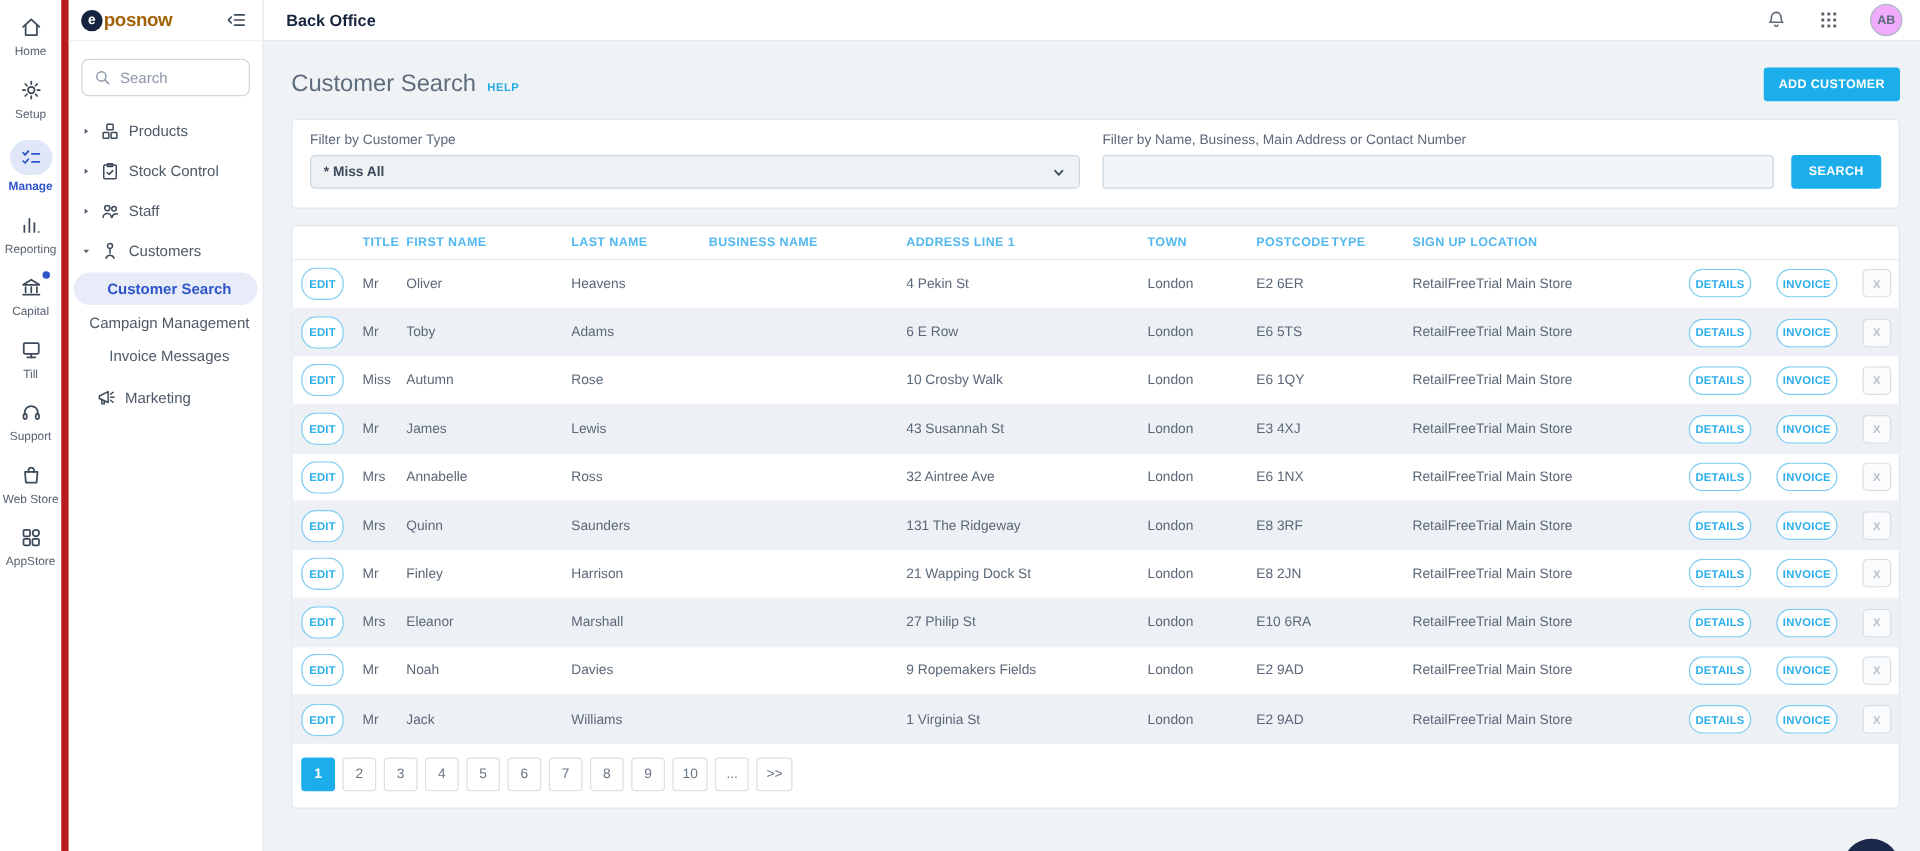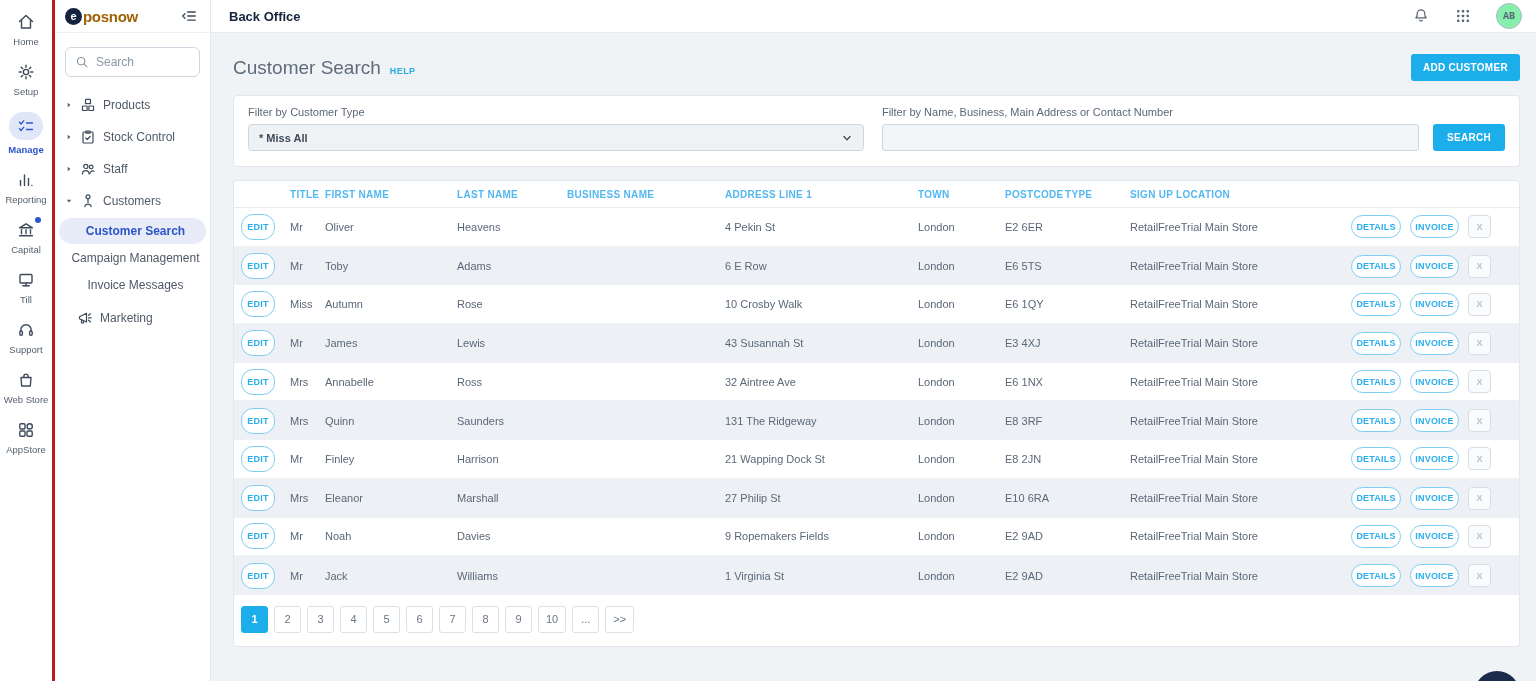--- a/index.html
+++ b/index.html
@@ -5,21 +5,21 @@
   * { margin:0; padding:0; box-sizing:border-box; }
   html,body { width:1536px; height:681px; overflow:hidden; font-family:"Liberation Sans", sans-serif; background:#eff3f6; }
   :root{
     --accent:#1caeeb; --accent-border:#7fcdf2; --accent-text:#2aaeec;
     --header-blue:#54b8f0; --navy:#15233f; --royal:#2d54c8; --royal-bg:#e7ecf8;
     --text:#5b6878; --muted:#7b8794; --row-alt:#edf1f5; --border:#e2e8ee;
     --input-bg:#eef2f5; --input-border:#ccd6de;
   }
   svg{display:block;}
   
-  .rail{ position:absolute; left:0; top:0; width:55px; height:100%; background:#fff; border-right:3px solid #b91c1c; display:flex; flex-direction:column; align-items:center; padding-top:12px; gap:15px; z-index:5;}
+  .rail{ position:absolute; left:0; top:0; width:55px; height:100%; background:#fff; border-right:6px solid #b91c1c; display:flex; flex-direction:column; align-items:center; padding-top:12px; gap:15px; z-index:5;}
   .rail-item{ width:100%; display:flex; flex-direction:column; align-items:center; gap:4px; color:#55616e; font-size:9.5px; cursor:pointer;}
   .rail-item .ric{ width:20px; height:20px; color:#3c4a59; position:relative;}
   .rail-item.active{ color:var(--royal); font-weight:bold;}
   .rail-item.active .ric{ color:var(--royal);}
   .icon-pill{ width:34px; height:28px; border-radius:14px; background:#e0e7f8; display:flex; align-items:center; justify-content:center;}
   .rail-dot{ position:absolute; right:-5px; top:-3px; width:6px; height:6px; border-radius:50%; background:#2d54c8;}
   
   .sidebar{ position:absolute; left:55px; top:0; width:156px; height:100%; background:#fff; border-right:1px solid #e4e9ef; z-index:5;}
   .sb-head{ height:33px; display:flex; align-items:center; justify-content:space-between; padding:0 12px 0 10px; border-bottom:1px solid #edf0f4;}
   .logo{ display:flex; align-items:center; gap:1px;}
@@ -35,21 +35,21 @@
   .menu-item .caret{ width:8px; height:8px; color:#55616e; flex:none;}
   .menu-item .mic{ width:16px; height:16px; color:#3c4a59; flex:none;}
   .submenu-item{ margin:1px 4px; padding:6px 6px 6px 12px; border-radius:13px; cursor:pointer; font-size:12px; color:#4e5a68;}
   .submenu-item.active{ background:var(--royal-bg); color:var(--royal); font-weight:bold;}
   .menu-item.leaf{ margin-top:4px; padding-left:22px;}
   
   .topbar{ position:absolute; left:211px; right:0; top:0; height:33px; background:#fff; border-bottom:1px solid #e6ebf0; display:flex; align-items:center; justify-content:space-between; padding:0 14px 0 18px; z-index:4;}
   .tb-title{ font-size:13px; font-weight:bold; color:#16243d;}
   .tb-right{ display:flex; align-items:center; gap:24px;}
   .tb-icon{ width:18px; height:18px; color:#5a6673; cursor:pointer;}
-  .avatar{ width:26px; height:26px; border-radius:50%; border:1px solid #aeb9c4; color:#5a6a7a; font-size:10px; font-weight:bold; display:flex; align-items:center; justify-content:center; cursor:pointer; background:#86efac;font-family:Liberation Mono, monospace;}
+  .avatar{ width:26px; height:26px; border-radius:50%; border:1px solid #aeb9c4; color:#5a6a7a; font-size:10px; font-weight:bold; display:flex; align-items:center; justify-content:center; cursor:pointer; background:#f0abfc;}
   
   .main{ position:absolute; left:211px; top:33px; right:0; bottom:0; background:#eff3f6;}
   .page-head{ display:flex; align-items:center; justify-content:space-between; padding:21px 16px 14px 22px;}
   .page-title{ font-size:19px; color:#5f6c7b; display:flex; align-items:baseline; gap:9px;}
   .help-link{ font-size:9px; font-weight:bold; color:#29abe2; letter-spacing:0.4px; cursor:pointer;}
   .btn-solid{ background:var(--accent); color:#fff; border:none; font-size:10px; font-weight:bold; letter-spacing:0.3px; padding:8px 12px; border-radius:3px; cursor:pointer; font-family:inherit;}
   
   .filter-card{ margin:0 16px 0 22px; background:#fff; border:1px solid var(--border); border-radius:4px; padding:10px 14px 15px; display:flex; gap:18px;}
   .f-col-left{ width:49%;}
   .f-col-right{ flex:1;}
@@ -64,21 +64,21 @@
   .tgrid{ display:grid; grid-template-columns:56px 35px 132px 110px 158px 193px 87px 60px 65px 1fr 168px; align-items:center;}
   .thead{ height:27px; border-bottom:1px solid #e8edf1;}
   .th{ font-size:10px; font-weight:bold; color:var(--header-blue); letter-spacing:0.3px; white-space:nowrap;}
   .trow{ height:38.7px; font-size:11px; color:#5b6878;}
   .trow.alt{ background:var(--row-alt);}
   .trow:not(.alt){ border-bottom:1px solid #f0f3f6;}
   .cell{ white-space:nowrap; overflow:hidden;}
   .edit-cell{ padding-left:7px;}
   .btn-outline{ background:#fff; border:1.5px solid var(--accent-border); color:var(--accent-text); font-size:9px; font-weight:bold; border-radius:12px; cursor:pointer; font-family:inherit; letter-spacing:0.2px;}
   .btn-edit{ width:34px; height:26px;}
-  .actions{ display:flex; gap:9px; align-items:center; justify-content:flex-start;}
+  .actions{ display:flex; gap:20px; align-items:center; justify-content:flex-start;}
   .btn-details{ width:50px; height:23px;}
   .btn-invoice{ width:49px; height:23px;}
   .btn-x{ width:23px; height:23px; border:1px solid #d7dee4; color:#b9c2cb; background:#fafbfc; font-size:9px; font-weight:bold; border-radius:4px; cursor:pointer; font-family:inherit;}
   
   .pagination{ display:flex; gap:6px; padding:11px 7px 13px;}
   .page-btn{ min-width:27px; height:27px; padding:0 7px; background:#fff; border:1px solid #d9e1e7; border-radius:3px; font-size:11px; color:#6b7683; cursor:pointer; font-family:inherit;}
   .page-btn.active{ background:var(--accent); border-color:var(--accent); color:#fff; font-weight:bold;}
   
   .chat-bubble{ position:absolute; right:16px; bottom:-36px; width:46px; height:46px; border-radius:50%; background:#1b2a4a; cursor:pointer;}
 </style>

